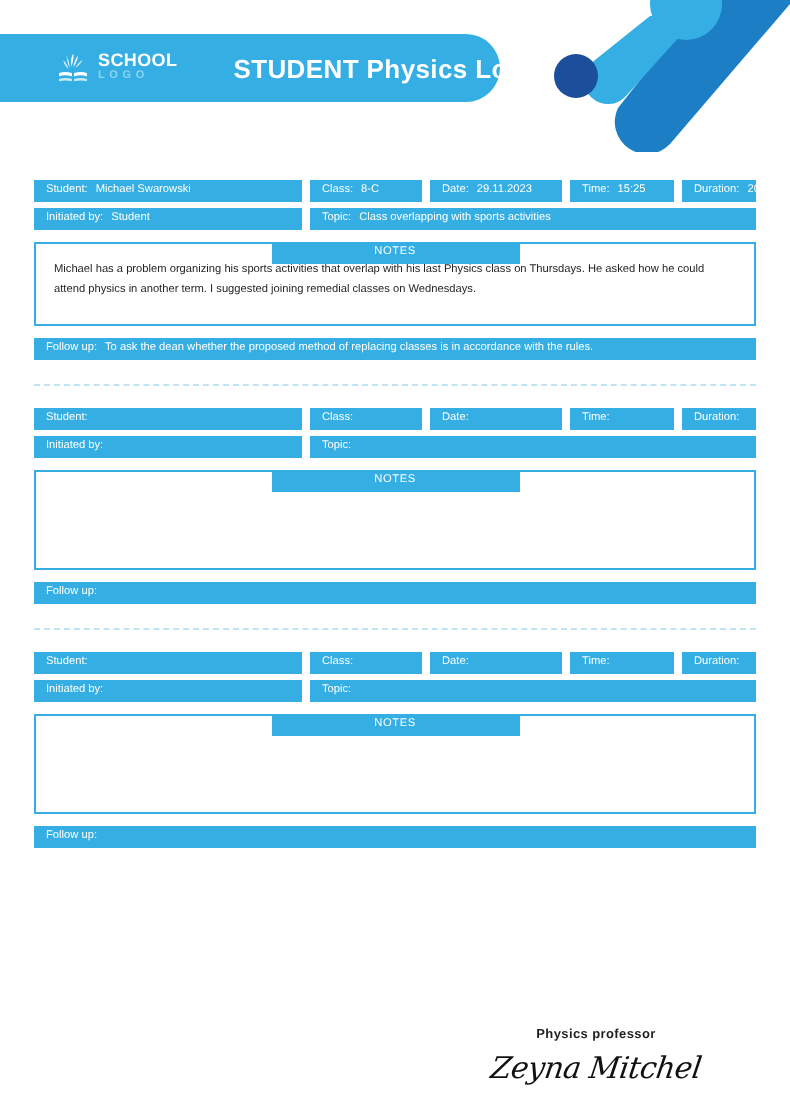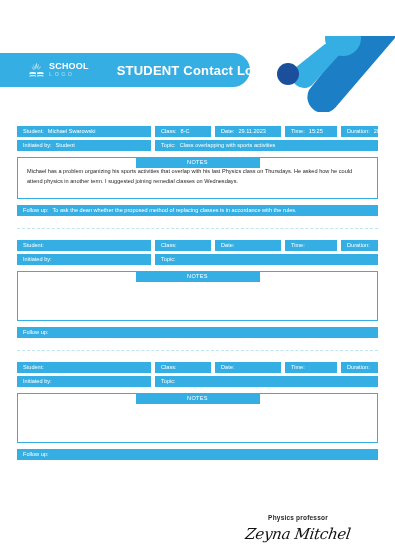--- a/index.html
+++ b/index.html
@@ -12,21 +12,20 @@
     background: #ffffff;
     font-family: "Liberation Sans", sans-serif;
     overflow: hidden;
     position: relative;
   }
 
   
   .header {
     position: relative;
     height: 90px;
-    margin-top: 36px;
   }
   .header-band {
     position: absolute;
     left: 0;
     top: 17px;
     width: 250px;
     height: 34px;
     background: #35AFE3;
     border-top-right-radius: 17px;
     border-bottom-right-radius: 17px;
@@ -197,21 +196,21 @@
             <path d="M3.2 18.3c2.6-.8 5.3-.8 8.1 0v1.5c-2.8-.8-5.5-.8-8.1 0v-1.5z" opacity=".75"></path>
             <path d="M20.8 18.3c-2.6-.8-5.3-.8-8.1 0v1.5c2.8-.8 5.5-.8 8.1 0v-1.5z" opacity=".75"></path>
           </g>
         </svg>
       </span>
       <span class="logo-text">
         <span class="logo-title">SCHOOL</span>
         <span class="logo-sub">LOGO</span>
       </span>
     </div>
-    <div class="header-title">STUDENT Contact Log</div>
+    <div class="header-title">STUDENT Physics Log</div>
   </div>
 
   <span class="deco">
     <svg viewBox="0 0 130 76" width="130" height="76" aria-hidden="true">
       <path d="M96 -12 L142 -12 L70 72 a16 16 0 0 1 -26 -18 Z" fill="#1C7FC6"></path>
       <path d="M78 -16 a18 18 0 0 1 18 18 a18 18 0 0 1 -18 18 a18 18 0 0 1 -18 -18 a18 18 0 0 1 18 -18 z" fill="#35AFE3"></path>
       <path d="M60 8 L84 8 L48 48 a12 12 0 0 1 -18 -16 Z" fill="#35AFE3"></path>
       <circle cx="23" cy="38" r="11" fill="#1B4F9C"></circle>
     </svg>
   </span>

